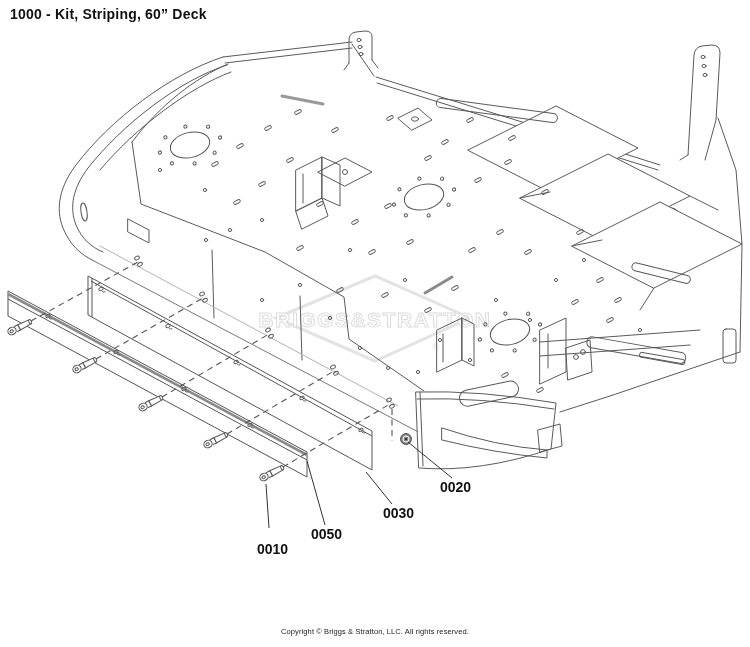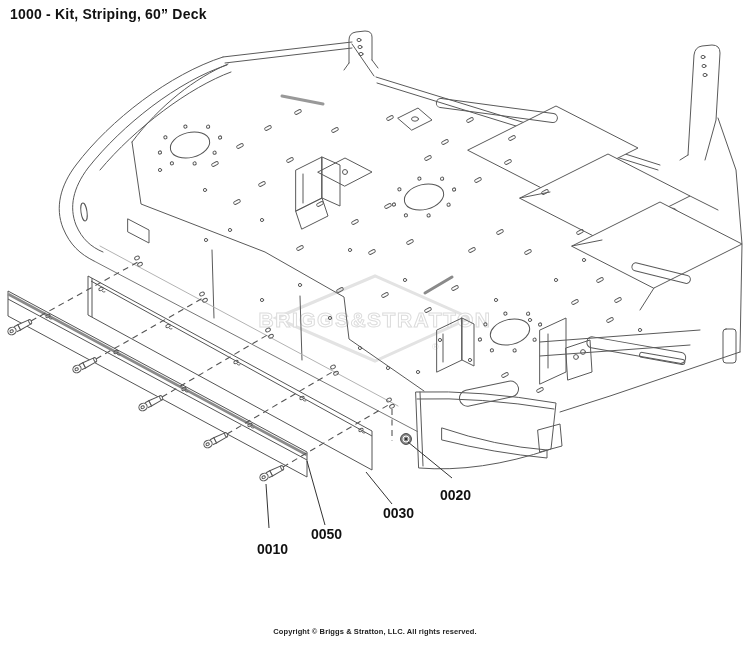--- a/index.html
+++ b/index.html
@@ -13,24 +13,24 @@
     font-size:14px; font-weight:bold; color:#111; letter-spacing:.2px;
     white-space:nowrap;
   }
   .plabel {
     position:absolute; font-size:14px; font-weight:bold; color:#111;
     white-space:nowrap;
   }
   .plabel-0010 { left:257px; top:541px; }
   .plabel-0030 { left:311px; top:526px; }
   .plabel-0040 { left:383px; top:505px; }
-  .plabel-0020 { left:440px; top:479px;margin-top:8px; }
+  .plabel-0020 { left:440px; top:479px; }
   .copyright {
     position:absolute; left:0; right:0; top:627px; text-align:center;
-    font-size:7.5px; font-weight:bold; color:#222; letter-spacing:.1px;
+    font-size:7.5px; font-weight:normal; color:#222; letter-spacing:.1px;
   }
 </style>
 </head>
 <body>
 
 <div class="stage">
 
   <svg width="750" height="647" viewBox="0 0 750 647">
     <defs>
       <g id="bolt" stroke="#555" fill="#fff" stroke-width="1">

